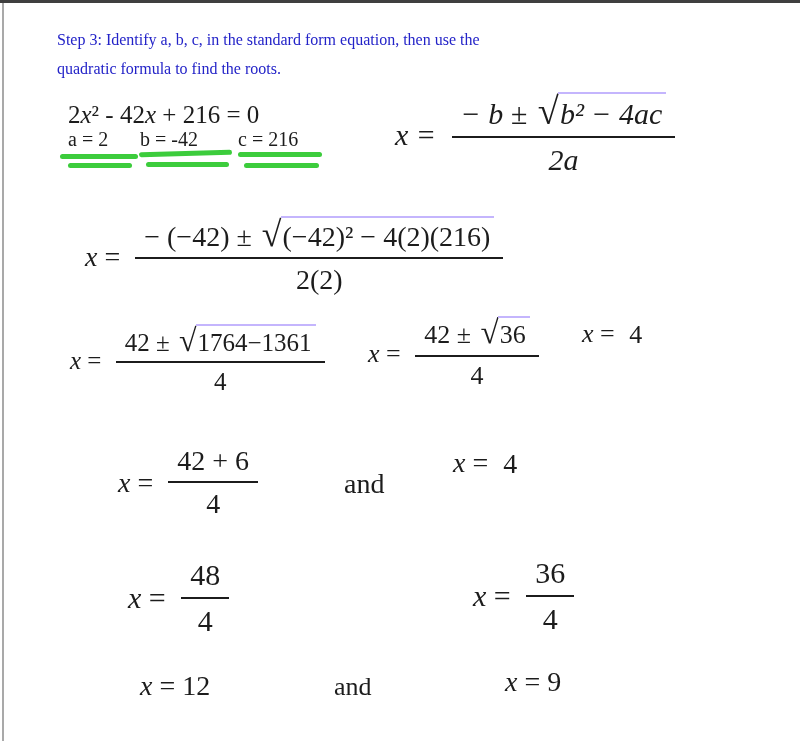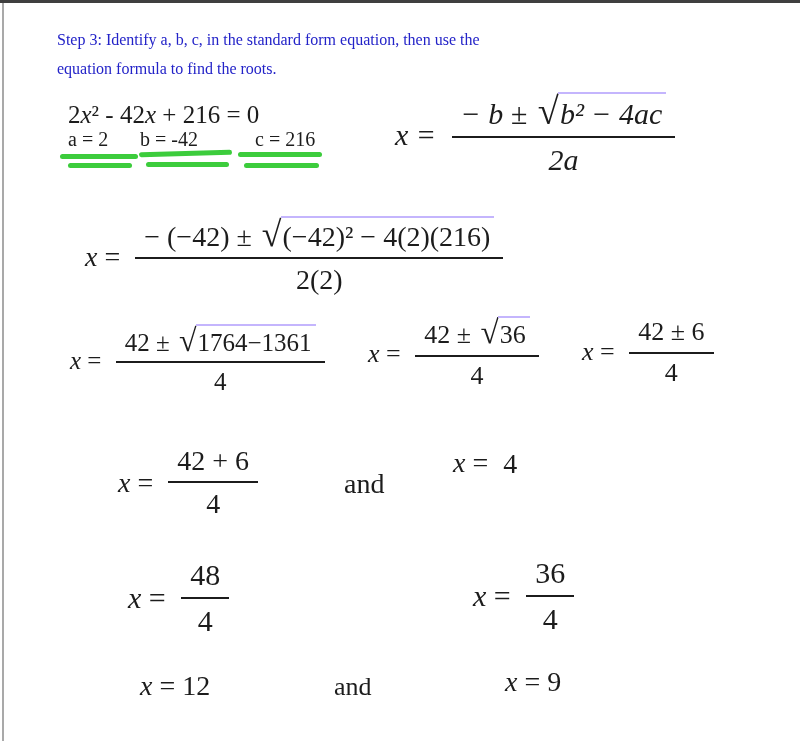--- a/index.html
+++ b/index.html
@@ -52,27 +52,27 @@
   .eq-x9{left:505px;top:664px;font-size:28px;}
 </style>
 </head>
 <body>
 
 <div class="topline"></div>
 <div class="leftline"></div>
 
 <div class="title">
   <div>Step 3: Identify a, b, c, in the standard form equation, then use the</div>
-  <div>equation formula to find the roots.</div>
+  <div>quadratic formula to find the roots.</div>
 </div>
 
 <div class="eq eq-given"><span>2</span><span class="it">x</span><span>²</span><span> - 42</span><span class="it">x</span><span> + 216 = 0</span></div>
 <span class="coeff" style="left:68px;top:128px;">a = 2</span>
 <span class="coeff" style="left:140px;top:128px;">b = -42</span>
-<span class="coeff" style="left:255px;top:128px;">c = 216</span>
+<span class="coeff" style="left:238px;top:128px;">c = 216</span>
 
 <div class="stroke u-a1"></div>
 <div class="stroke u-a2"></div>
 <div class="stroke u-b1"></div>
 <div class="stroke u-b2"></div>
 <div class="stroke u-c1"></div>
 <div class="stroke u-c2"></div>
 
 <div class="eq eq-formula ital">
   <span class="lhs"><span class="it">x</span><span class="eqsp"> = </span></span>
@@ -126,21 +126,20 @@
         <span class="rbody">36</span>
       </span>
     </span>
     <span class="den">4</span>
   </span>
 </div>
 
 <div class="eq eq-s3">
   <span class="lhs"><span class="it">x</span><span class="eqsp"> = </span></span>
   <span class="frac">
-    <span class="num">42 ± 6</span>
     <span class="den">4</span>
   </span>
 </div>
 
 <div class="eq eq-sum">
   <span class="lhs"><span class="it">x</span><span class="eqsp"> = </span></span>
   <span class="frac">
     <span class="num">42 + 6</span>
     <span class="den">4</span>
   </span>

